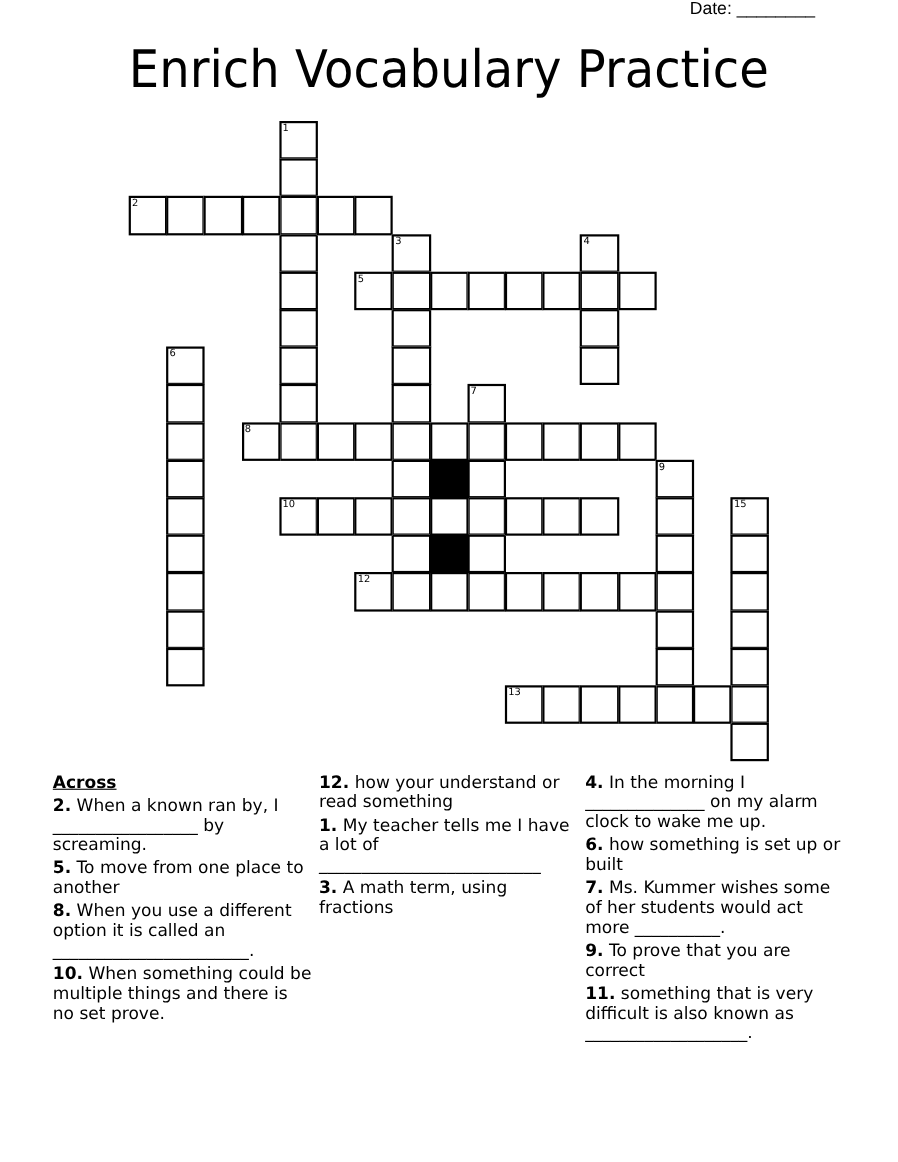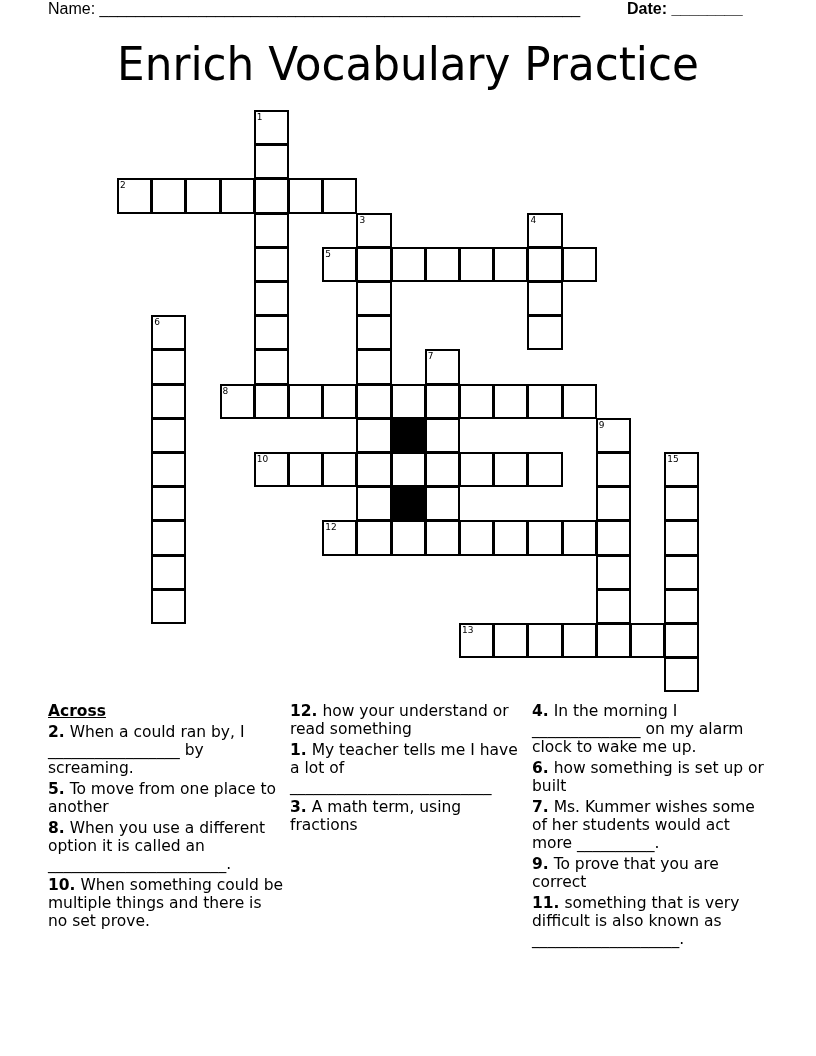--- a/index.html
+++ b/index.html
@@ -2,21 +2,21 @@
 <html><head>
 <meta charset="utf-8">
 <style>
   html, body { margin: 0; padding: 0; background: #ffffff; }
   body { width: 816px; height: 1056px; position: relative; overflow: hidden; color: #000; }
   .header-line {
     position: absolute; top: 0; left: 48px; width: 700px; height: 20px;
     font-family: "Liberation Sans", sans-serif; font-size: 16px; line-height: 18px;
   }
   .name-field { position: absolute; left: 0; top: 0; white-space: nowrap; }
-  .date-field { position: absolute; left: 579px; top: 0; white-space: nowrap; font-weight: bold; }
+  .date-field { position: absolute; left: 579px; top: 0; white-space: nowrap; }
   .title {
     position: absolute; top: 34px; left: 0; width: 816px; text-align: center;
     font-family: "DejaVu Sans", sans-serif; font-size: 47px; line-height: 60px;
     letter-spacing: 0px; transform: scaleX(0.93); transform-origin: center;
   }
   .grid { position: absolute; left: 0; top: 0; width: 816px; height: 700px; }
   .cell {
     position: absolute; box-sizing: border-box; width: 35.2px; height: 35.2px;
     border: 2px solid #000; background: #fff;
   }
@@ -34,21 +34,20 @@
   .col2 { left: 290px; width: 236px; }
   .col3 { left: 532px; width: 240px; }
   .heading { font-weight: bold; text-decoration: underline; margin: 0 0 3px 0; }
   .clue { margin: 0 0 3px 0; }
   .clue .n { font-weight: bold; }
 </style>
 </head>
 <body>
 
 <div class="header-line">
-  <span class="name-field">Name: ______________________________________________________</span>
   <span class="date-field">Date: ________</span>
 </div>
 
 <div class="title">Enrich Vocabulary Practice</div>
 
 <div class="grid" id="grid">
     <div class="cell" style="left: 253.8px; top: 110px;">
       <span class="num">1</span>
     </div>
     <div class="cell" style="left: 253.8px; top: 144.2px;"></div>
@@ -166,21 +165,21 @@
     <div class="cell" style="left: 630px; top: 623px;"></div>
     <div class="cell black" style="left: 390.6px; top: 417.8px;"></div>
     <div class="cell black" style="left: 390.6px; top: 417.8px;"></div>
     <div class="cell black" style="left: 390.6px; top: 486.2px;"></div>
     <div class="cell black" style="left: 390.6px; top: 486.2px;"></div>
   </div>
 
 <div class="clues">
   <div class="col col1">
     <div class="heading">Across</div>
-    <div class="clue"><span class="n">2.</span> <span>When a could ran by, I _________________ by screaming.</span></div>
+    <div class="clue"><span class="n">2.</span> <span>When a known ran by, I _________________ by screaming.</span></div>
     <div class="clue"><span class="n">5.</span> <span>To move from one place to another</span></div>
     <div class="clue"><span class="n">8.</span> <span>When you use a different option it is called an _______________________.</span></div>
     <div class="clue"><span class="n">10.</span> <span>When something could be multiple things and there is no set prove.</span></div>
   </div>
   <div class="col col2">
     <div class="clue"><span class="n">12.</span> <span>how your understand or read something</span></div>
     <div class="clue"><span class="n">1.</span> <span>My teacher tells me I have a lot of __________________________</span></div>
     <div class="clue"><span class="n">3.</span> <span>A math term, using fractions</span></div>
   </div>
   <div class="col col3">

